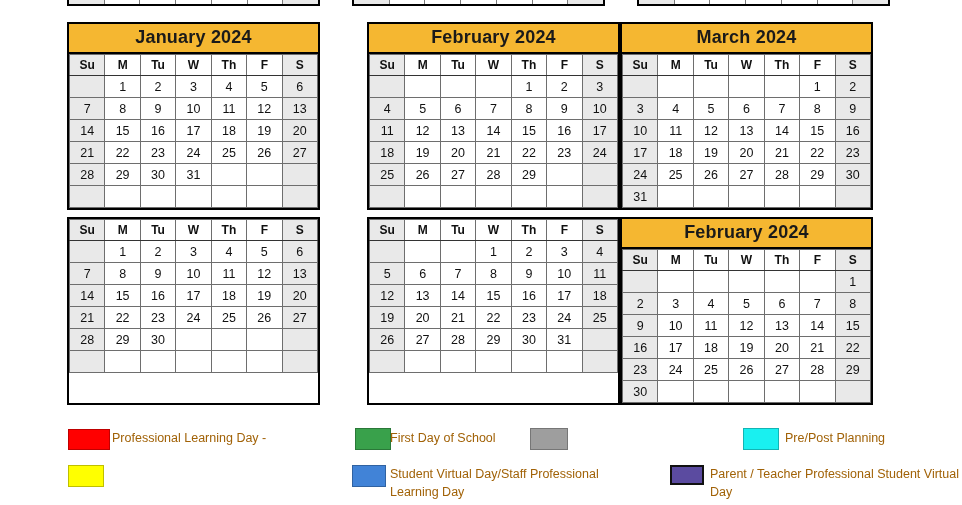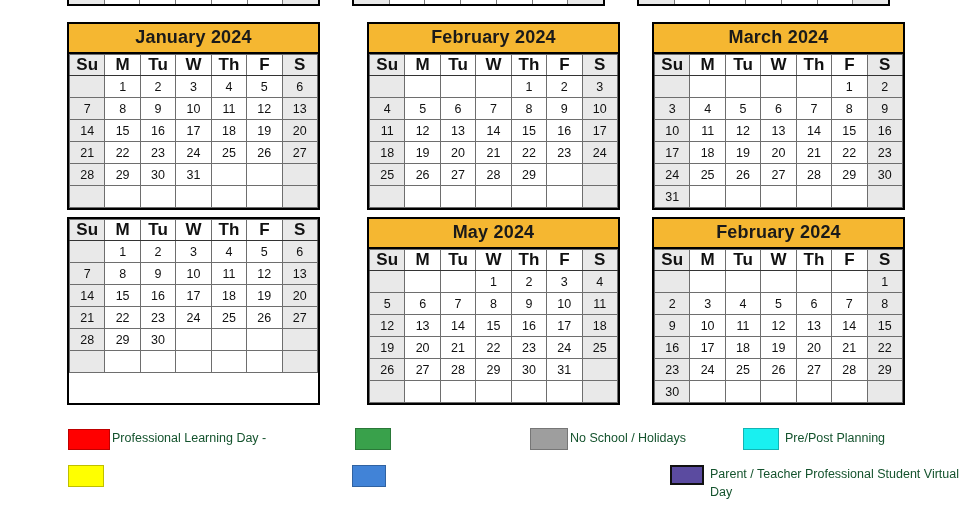--- a/index.html
+++ b/index.html
@@ -52,21 +52,21 @@
     margin-bottom: 7px;
   }
   .month {
     width: 253px;
     border: 2px solid #000;
     box-sizing: border-box;
     background: #ffffff;
   }
   .month.m1 { margin-left: 67px; }
   .month.m2 { margin-left: 47px; }
-  .month.m3 { margin-left: 32px; }
+  .month.m3 { }
 
   .month-title {
     background: #f5b731;
     border-bottom: 2px solid #000;
     text-align: center;
     font-size: 18px;
     font-weight: bold;
     color: #1a1a1a;
     padding: 3px 0 4px 0;
     letter-spacing: 0.2px;
@@ -82,21 +82,21 @@
     text-align: center;
     vertical-align: middle;
     font-size: 12.5px;
     color: #111;
     padding: 0;
   }
   table.cal th {
     font-weight: bold;
     background: #ffffff;
     border-bottom: 1.5px solid #333;
-    font-size: 17px;
+    font-size: 12px;
     height: 20px;
   }
   table.cal td { background: #ffffff; }
   
   table.cal td.wk, table.cal th.wk { background: #e9e9e9; }
 
   
   td.c-red   { background: #ff0000; color: #8a0f0f; }
   td.c-green { background: #39a14b; color: #1a5c26; }
   td.c-gray  { background: #9e9e9e; color: #5e5e5e; }
@@ -114,21 +114,21 @@
   }
   .sw {
     position: absolute;
     border: 1px solid rgba(0,0,0,0.25);
     box-sizing: border-box;
   }
   .sw.outlined { border: 2px solid #111; }
   .lg-text {
     position: absolute;
     font-size: 12.5px;
-    color: #14532d;
+    color: #a16207;
     line-height: 18px;
     white-space: nowrap;
   }
   .lg-text.wrap { white-space: normal; }
 </style>
 </head>
 <body>
 
 <div class="top-strip">
   <div class="top-stub" style="left:67px;width:253px;">
@@ -445,21 +445,20 @@
               <td></td>
               <td></td>
               <td></td>
               <td></td>
               <td class="wk"></td>
             </tr>
           </tbody>
         </table>
       </div>
       <div class="month m2">
-        <div class="month-title">May 2024</div>
         <table class="cal">
           <thead>
             <tr>
               <th class="wk">Su</th>
               <th>M</th>
               <th>Tu</th>
               <th>W</th>
               <th>Th</th>
               <th>F</th>
               <th class="wk">S</th>
@@ -595,21 +594,22 @@
           </tbody>
         </table>
       </div>
     </div>
 </div>
 
 <div class="legend">
     <div class="sw" style="left: 68px; top: 5px; width: 42px; height: 21px; background: rgb(255, 0, 0);"></div>
     <div class="lg-text wrap" style="left: 112px; top: 5px; width: 250px;">Professional Learning Day -</div>
     <div class="sw" style="left: 355px; top: 4px; width: 36px; height: 22px; background: rgb(57, 161, 75);"></div>
+    <div class="lg-text wrap" style="left: 390px; top: 5px; width: 200px;">First Day of School</div>
     <div class="sw" style="left: 530px; top: 4px; width: 38px; height: 22px; background: rgb(158, 158, 158);"></div>
-    <div class="lg-text wrap" style="left: 570px; top: 5px; width: 200px;">No School / Holidays</div>
     <div class="sw" style="left: 743px; top: 4px; width: 36px; height: 22px; background: rgb(25, 240, 240);"></div>
     <div class="lg-text wrap" style="left: 785px; top: 5px; width: 180px;">Pre/Post Planning</div>
     <div class="sw" style="left: 68px; top: 41px; width: 36px; height: 22px; background: rgb(255, 255, 0);"></div>
     <div class="sw" style="left: 352px; top: 41px; width: 34px; height: 22px; background: rgb(65, 131, 215);"></div>
+    <div class="lg-text wrap" style="left: 390px; top: 41px; width: 250px;">Student Virtual Day/Staff Professional Learning Day</div>
     <div class="sw outlined" style="left: 670px; top: 41px; width: 34px; height: 20px; background: rgb(91, 75, 160);"></div>
     <div class="lg-text wrap" style="left: 710px; top: 41px; width: 250px;">Parent / Teacher Professional Student Virtual Day</div>
   </div>
 
 </body></html>

